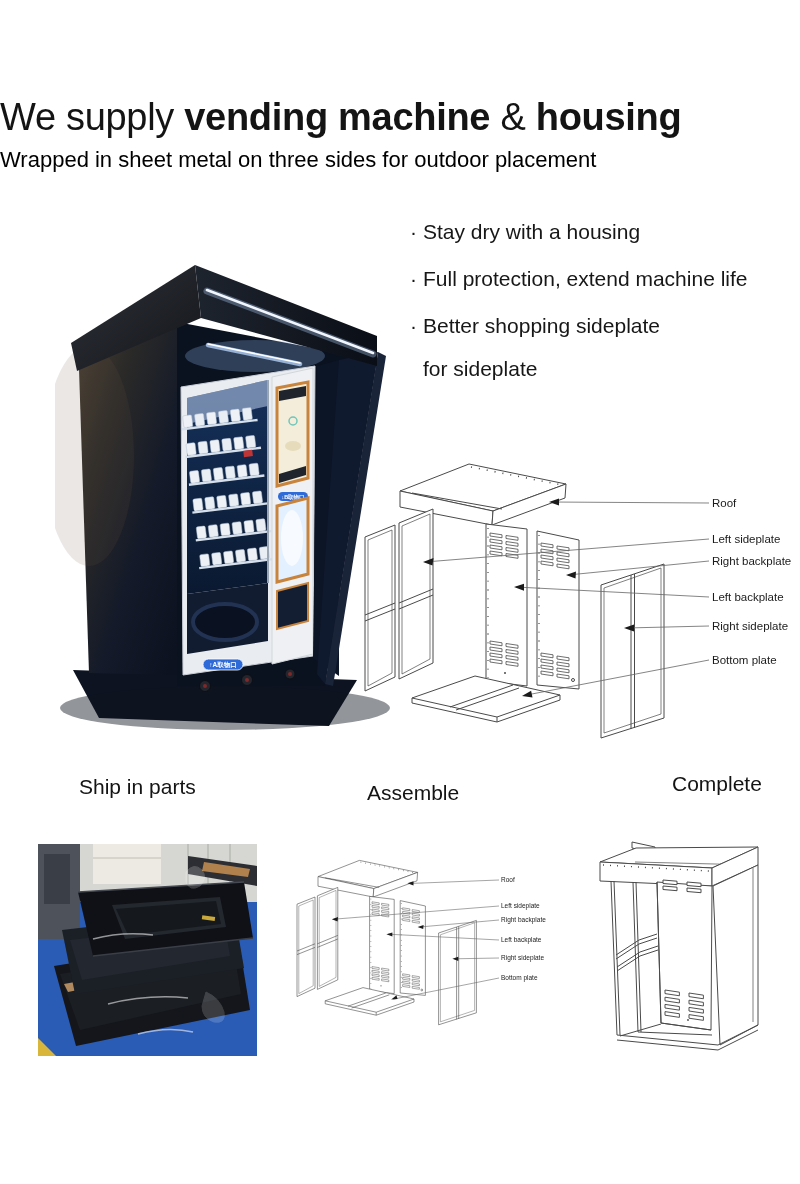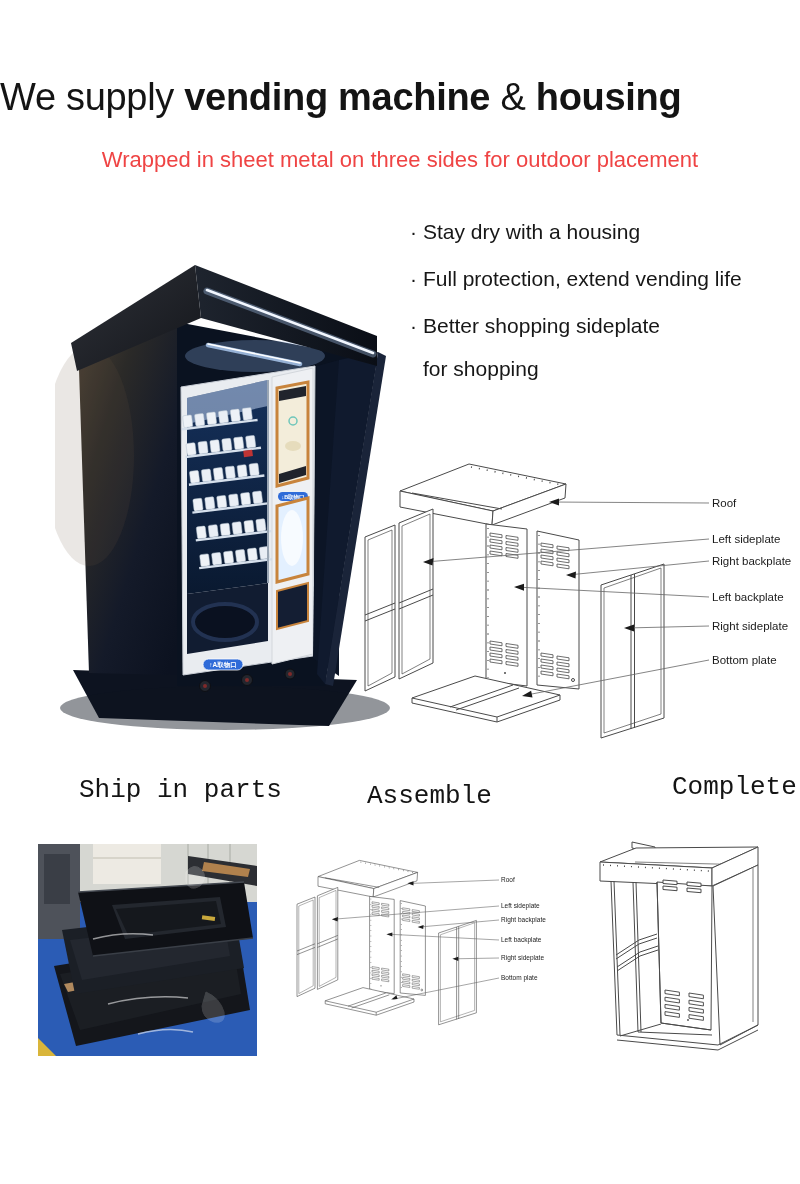--- a/index.html
+++ b/index.html
@@ -2,33 +2,33 @@
 <html><head>
 <meta charset="utf-8">
 <style>
   html,body{margin:0;padding:0;background:#ffffff;}
   .page{
     position:relative;width:800px;height:1184px;background:#ffffff;overflow:hidden;
     font-family:"Liberation Sans","DejaVu Sans",sans-serif;color:#1a1a1a;
   }
   .abs{position:absolute;}
   .page-title{
-    top:76px;left:0;width:652px;text-align:center;
+    top:96px;left:0;width:652px;text-align:center;
     font-size:38px;font-weight:400;letter-spacing:-0.3px;color:#141414;white-space:nowrap;
   }
   .page-title b{font-weight:700;}
   .page-subtitle{
-    top:147px;left:0;width:800px;text-align:center;
-    font-size:22px;font-weight:400;color:#ef4444;
+    top:147px;left:0;width:800px;text-align:left;
+    font-size:22px;font-weight:400;color:#000000;
   }
   .benefits{top:218px;left:410px;list-style:none;margin:0;padding:0;font-size:21px;color:#171717;}
   .benefits li{margin:0 4px 19px 0;line-height:28px;}
   .benefits .bullet{display:inline-block;width:13px;text-align:left;}
   .benefits .line2{margin-top:15px;padding-left:13px;}
-  .step-title{font-size:26px;color:#141414;white-space:nowrap;font-family:Liberation Mono, monospace;}
+  .step-title{font-size:21px;color:#141414;white-space:nowrap;}
   svg text{font-family:"Liberation Sans","DejaVu Sans",sans-serif;}
   .dlabel{font-size:11.5px;fill:#1b1b1b;}
   .slabel{font-size:6.5px;fill:#1b1b1b;}
   .pill-label{font-size:6.5px;fill:#ffffff;font-weight:700;}
   .pill-label-sm{font-size:5.5px;fill:#ffffff;font-weight:700;}
 </style>
 </head>
 <body>
 
 <div class="page">
@@ -37,25 +37,25 @@
     <span>We supply </span><b>vending machine</b><span> &amp; </span><b>housing</b>
   </h1>
 
   <div class="abs page-subtitle">Wrapped in sheet metal on three sides for outdoor placement</div>
 
   <ul class="abs benefits">
     <li>
       <span class="bullet">·</span><span>Stay dry with a housing</span>
     </li>
     <li>
-      <span class="bullet">·</span><span>Full protection, extend vending life</span>
+      <span class="bullet">·</span><span>Full protection, extend machine life</span>
     </li>
     <li>
       <span class="bullet">·</span><span>Better shopping sideplate</span>
-      <div class="line2">for shopping</div>
+      <div class="line2">for sideplate</div>
     </li>
   </ul>
 
   <svg class="abs" style="left:55px;top:256px;" width="345" height="488" viewBox="0 0 345 488">
     <defs>
       <linearGradient id="gLeft" x1="0" y1="0" x2="0.9" y2="1">
         <stop offset="0" stop-color="#4a4034"></stop>
           <stop offset="0.3" stop-color="#2b2a28"></stop>
         <stop offset="0.65" stop-color="#141a29"></stop>
           <stop offset="1" stop-color="#0c1220"></stop>

